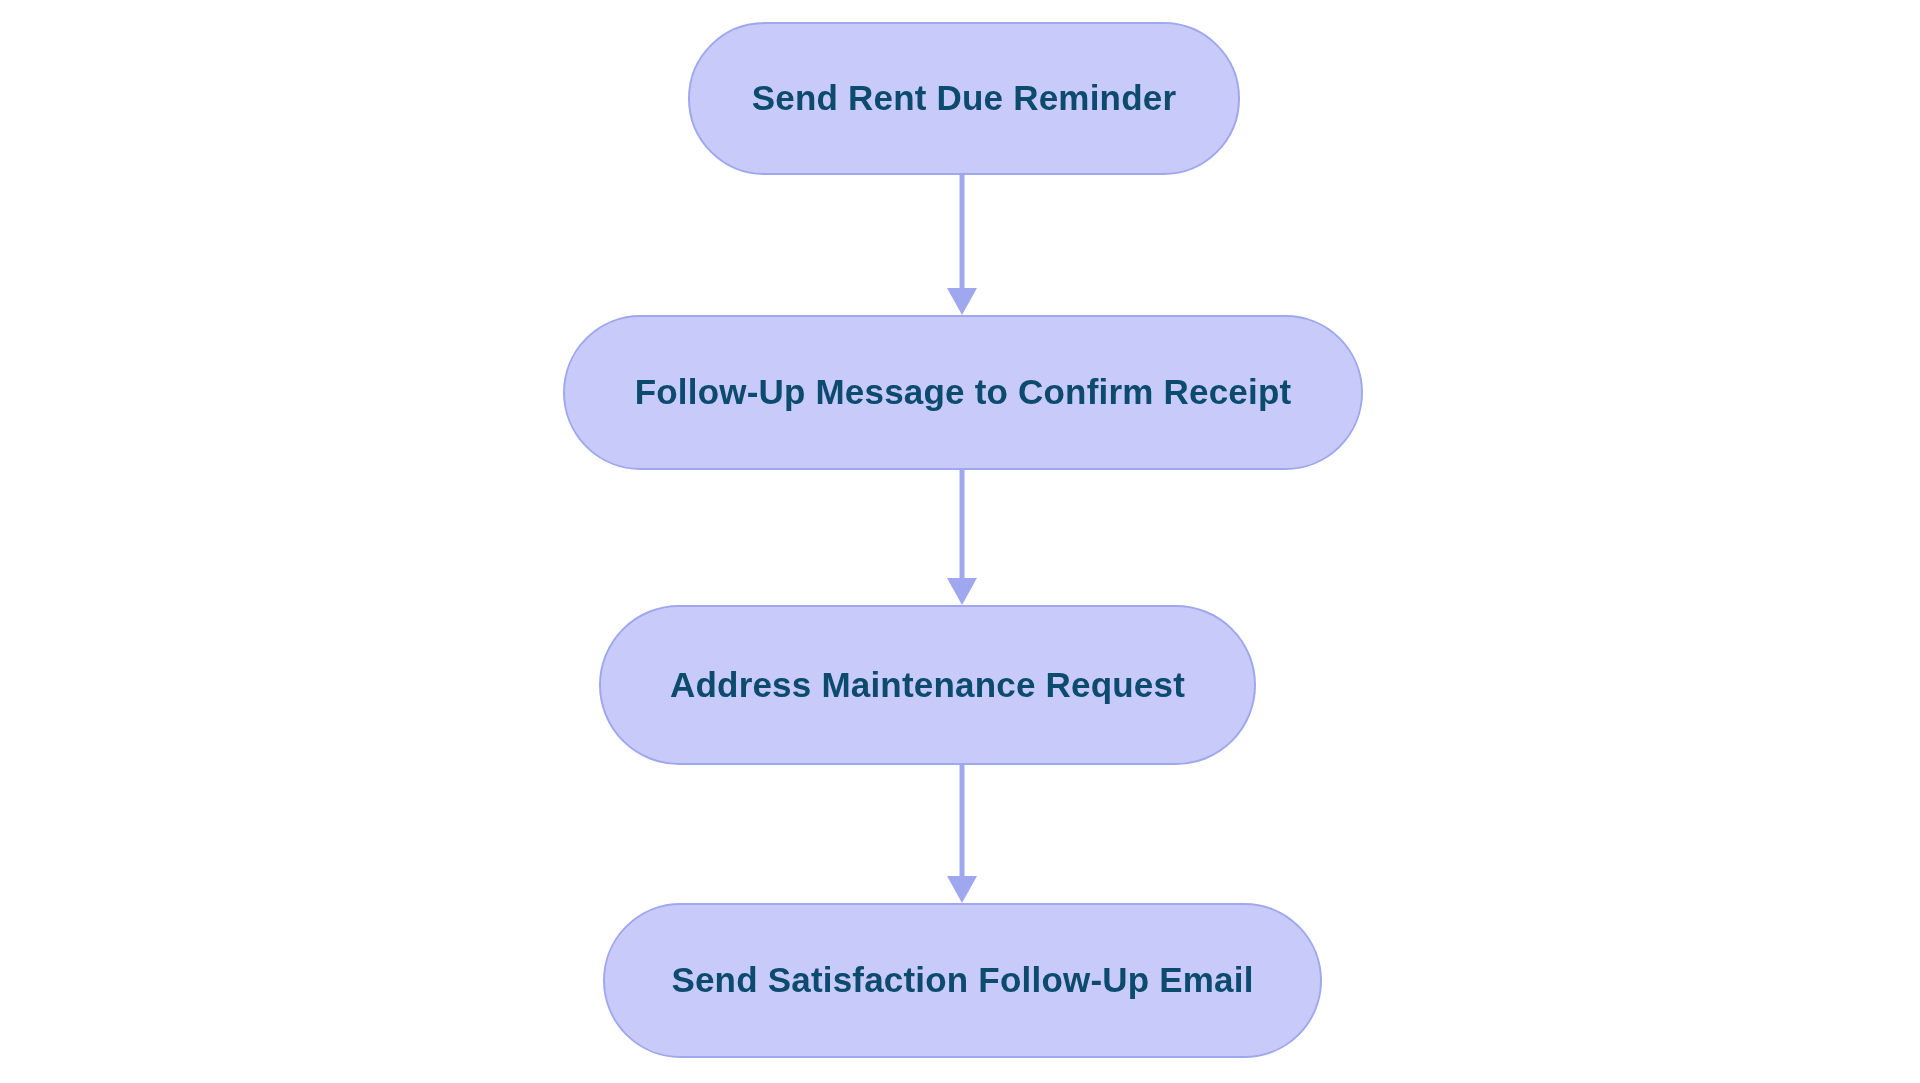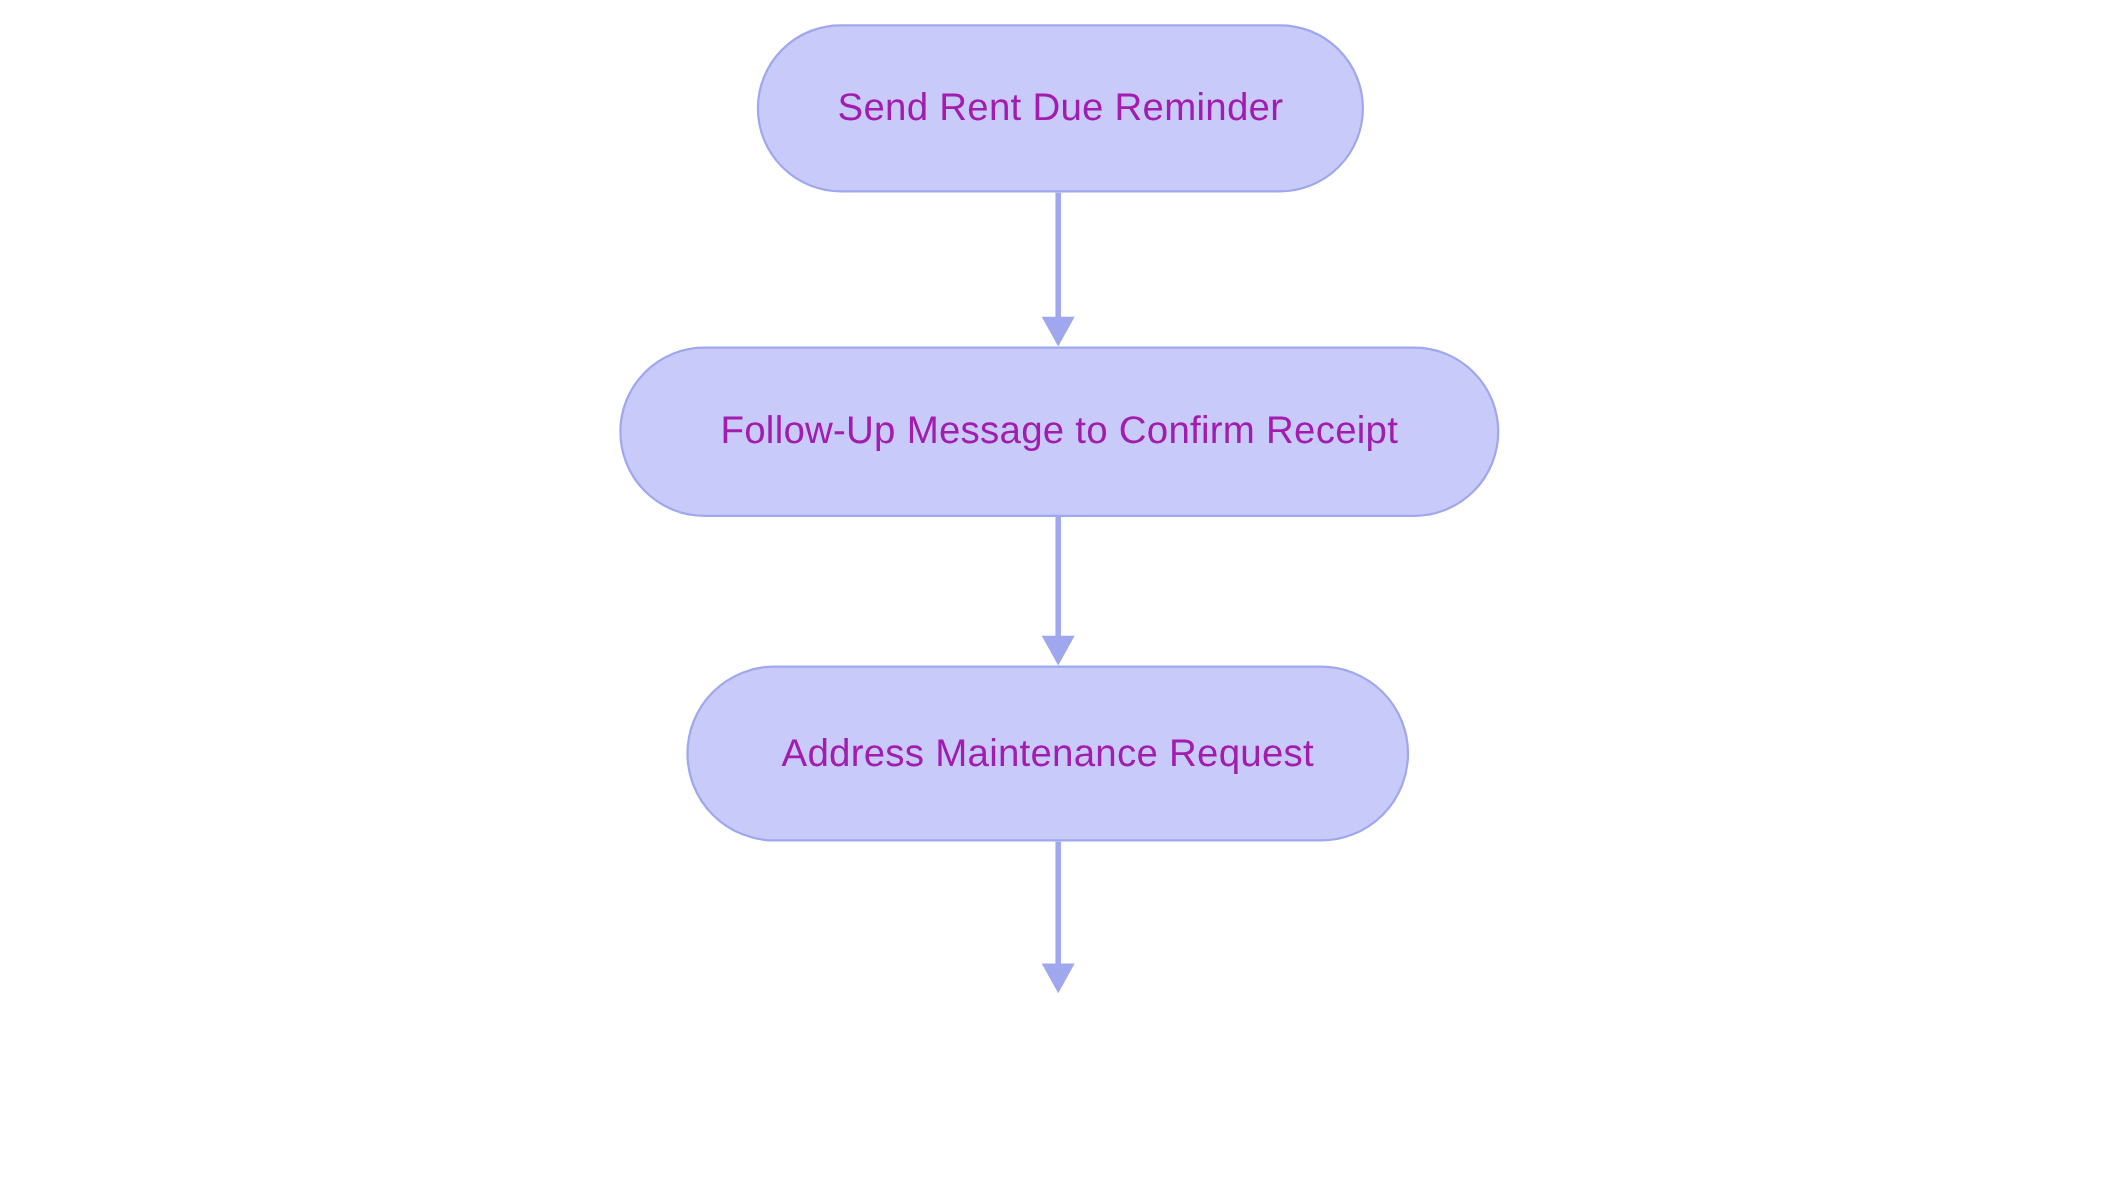--- a/index.html
+++ b/index.html
@@ -21,23 +21,23 @@
   }
   .flow-node {
     position: absolute;
     box-sizing: border-box;
     display: flex;
     align-items: center;
     justify-content: center;
     background: #c8cbfa;
     border: 2px solid #9fa8ef;
     border-radius: 999px;
-    color: #a21caf;
+    color: #0c4a6e;
     font-size: 35px;
-    font-weight: 400;
+    font-weight: 700;
     letter-spacing: 0.2px;
     line-height: 1.1;
     white-space: nowrap;
     user-select: none;
   }
   .flow-node-label {
     display: block;
     text-align: center;
   }
   .flow-edge {
@@ -76,18 +76,21 @@
   </div>
 
   <div class="flow-node" style="left:688px; top:22px; width:552px; height:153px;">
     <span class="flow-node-label">Send Rent Due Reminder</span>
   </div>
 
   <div class="flow-node" style="left:563px; top:315px; width:800px; height:155px;align-items:center;">
     <span class="flow-node-label">Follow-Up Message to Confirm Receipt</span>
   </div>
 
-  <div class="flow-node" style="left:624px; top:605px; width:657px; height:160px;">
+  <div class="flow-node" style="left:599px; top:605px; width:657px; height:160px;">
     <span class="flow-node-label">Address Maintenance Request</span>
   </div>
 
+  <div class="flow-node" style="left:603px; top:903px; width:719px; height:155px;">
+    <span class="flow-node-label">Send Satisfaction Follow-Up Email</span>
+  </div>
 
 </div>
 
 </body></html>

